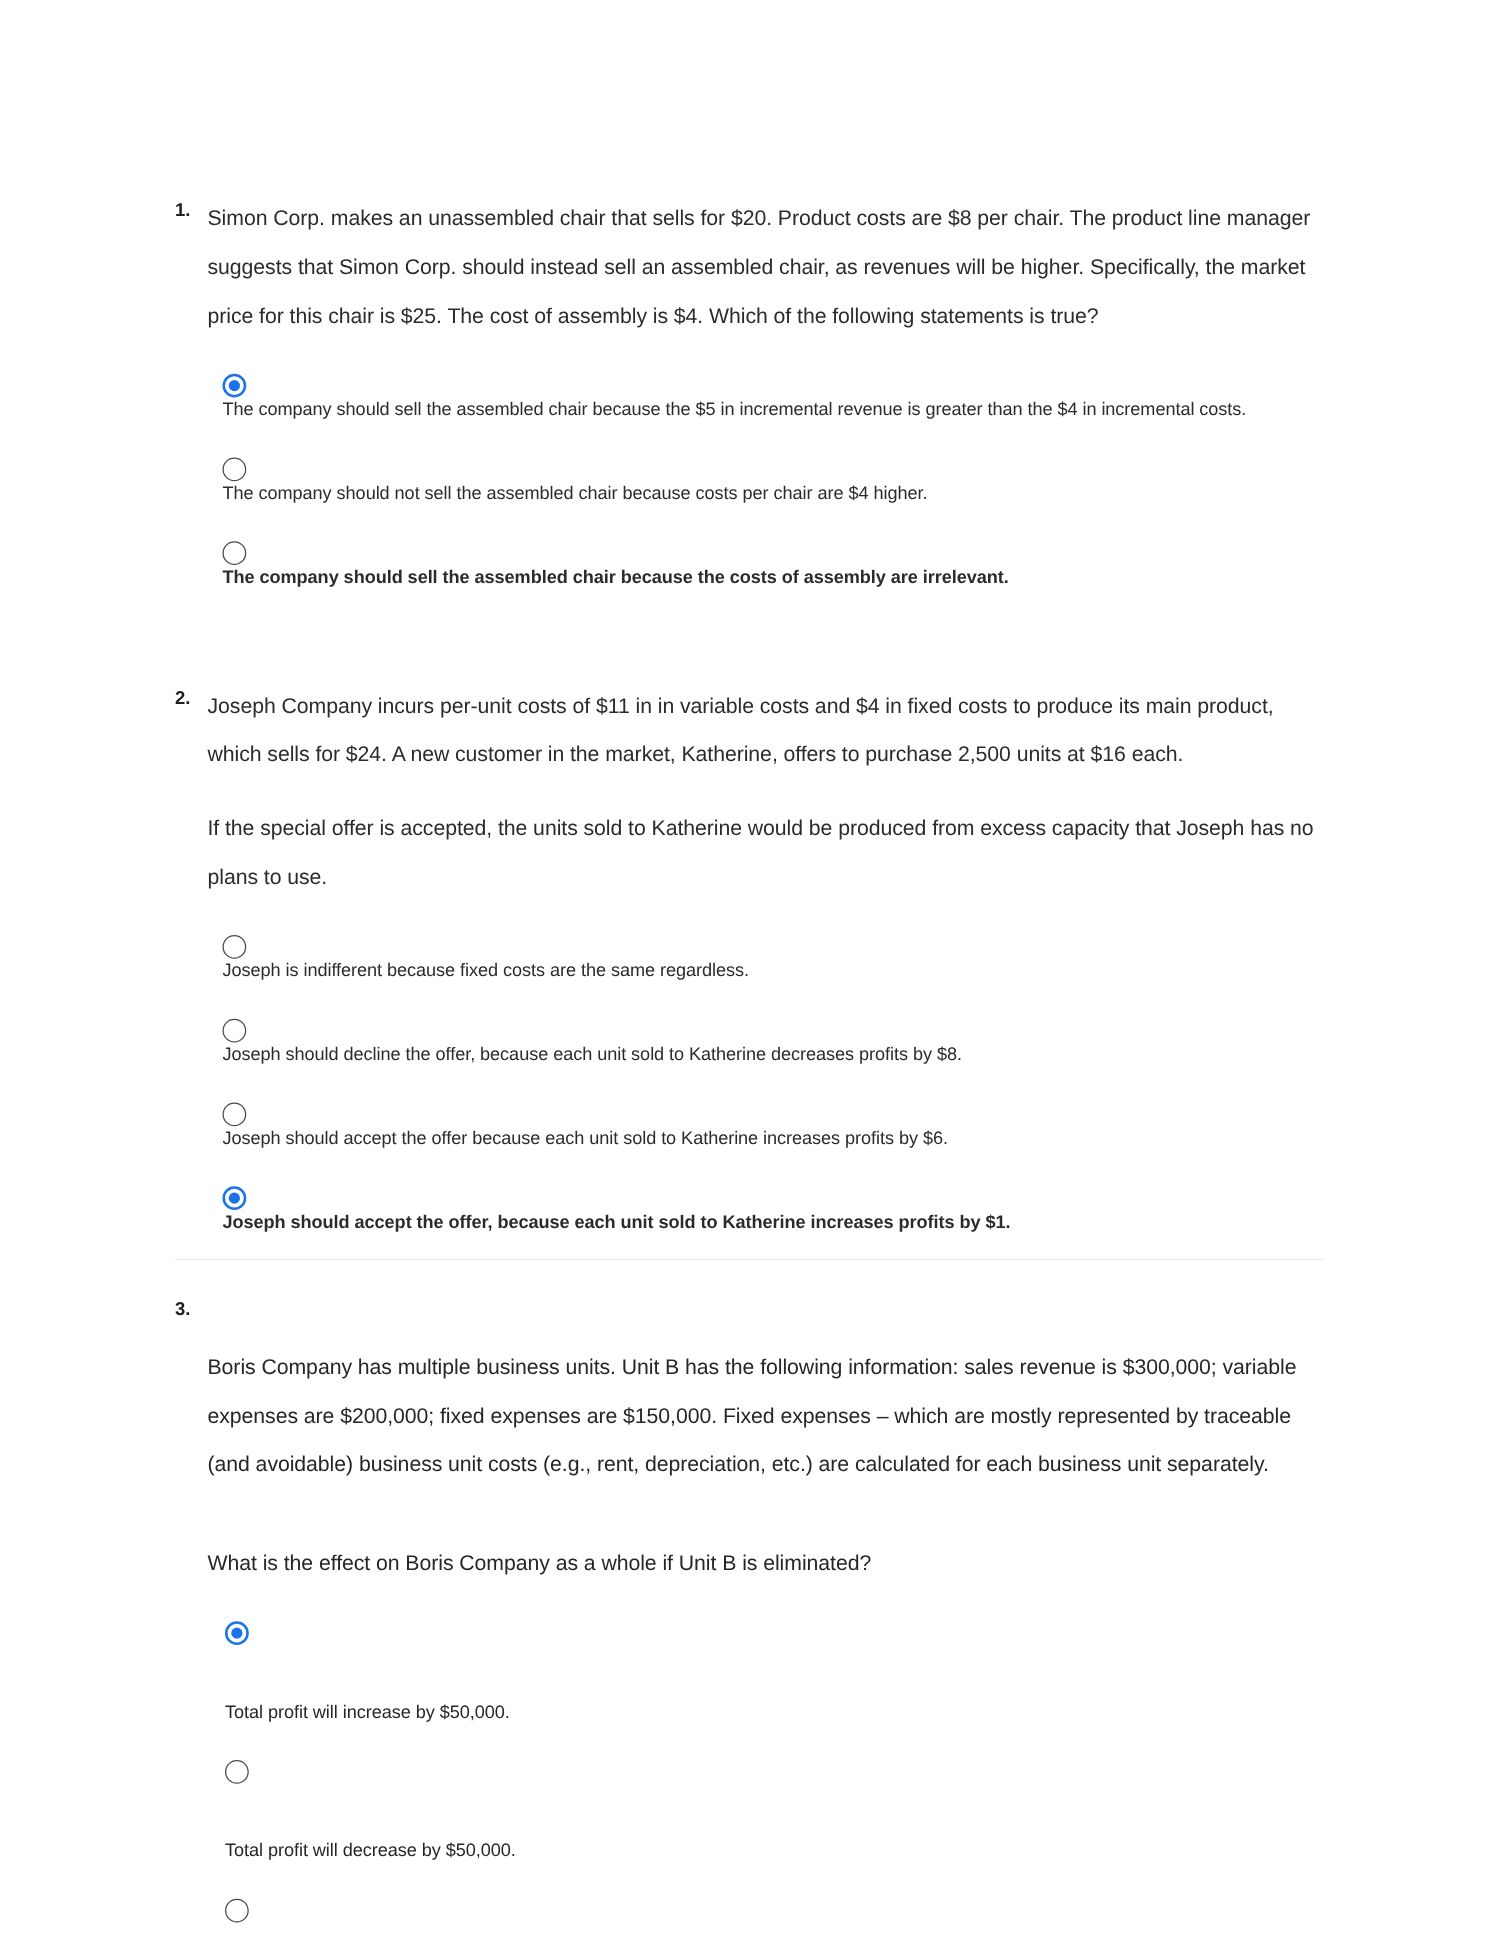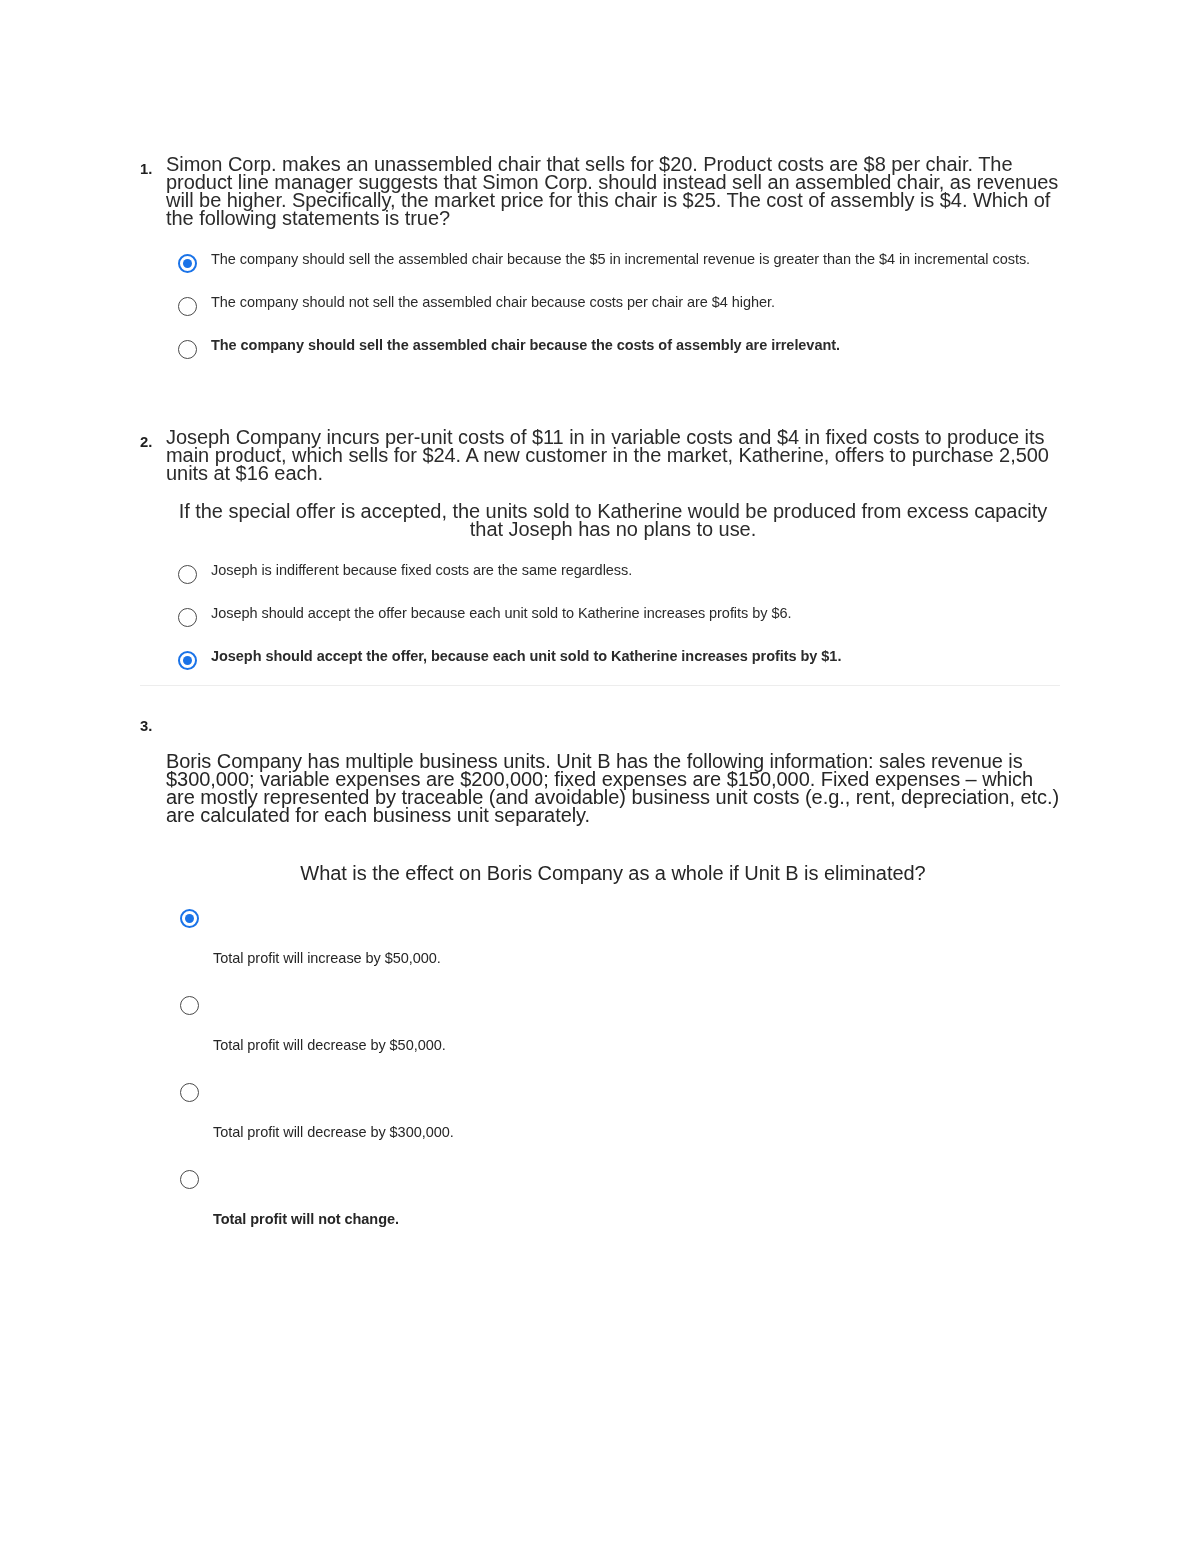--- a/index.html
+++ b/index.html
@@ -44,44 +44,44 @@
     line-height: 29px;
     color: #1f1f1f;
   }
 
   .q-body {
     flex: 1 1 auto;
     min-width: 0;
   }
 
   .q-para {
-    font-size: 20px;
-    line-height: 18px;
+    font-size: 17px;
+    line-height: 39px;
     color: #2b2b2b;
     margin: 0;
     text-align: left;
     letter-spacing: -0.05px;
   }
 
   .q-para + .q-para {
     margin-top: 20px;
-    text-align: center;
   }
 
   
   .options {
     margin-top: 22px;
     padding-left: 38px;
   }
 
   .option {
     display: flex;
     align-items: flex-start;
     margin-bottom: 18px;
     cursor: pointer;
+    flex-direction: column;
   }
   .option:last-child { margin-bottom: 0; font-weight: bold; }
 
   .radio {
     flex: 0 0 auto;
     width: 19px;
     height: 19px;
     border-radius: 50%;
     box-sizing: border-box;
     margin-top: 5px;
@@ -174,20 +174,24 @@
         <p class="q-para">If the special offer is accepted, the units sold to Katherine would be produced from excess capacity that Joseph has no plans to use.</p>
       </div>
     </div>
     <div class="options">
       <div class="option">
         <span class="radio off"></span>
         <span class="option-label">Joseph is indifferent because fixed costs are the same regardless.</span>
       </div>
       <div class="option">
         <span class="radio off"></span>
+        <span class="option-label">Joseph should decline the offer, because each unit sold to Katherine decreases profits by $8.</span>
+      </div>
+      <div class="option">
+        <span class="radio off"></span>
         <span class="option-label">Joseph should accept the offer because each unit sold to Katherine increases profits by $6.</span>
       </div>
       <div class="option">
         <span class="radio on"></span>
         <span class="option-label">Joseph should accept the offer, because each unit sold to Katherine increases profits by $1.</span>
       </div>
     </div>
   </div>
 
   <div class="gap-q2-q3"></div>

